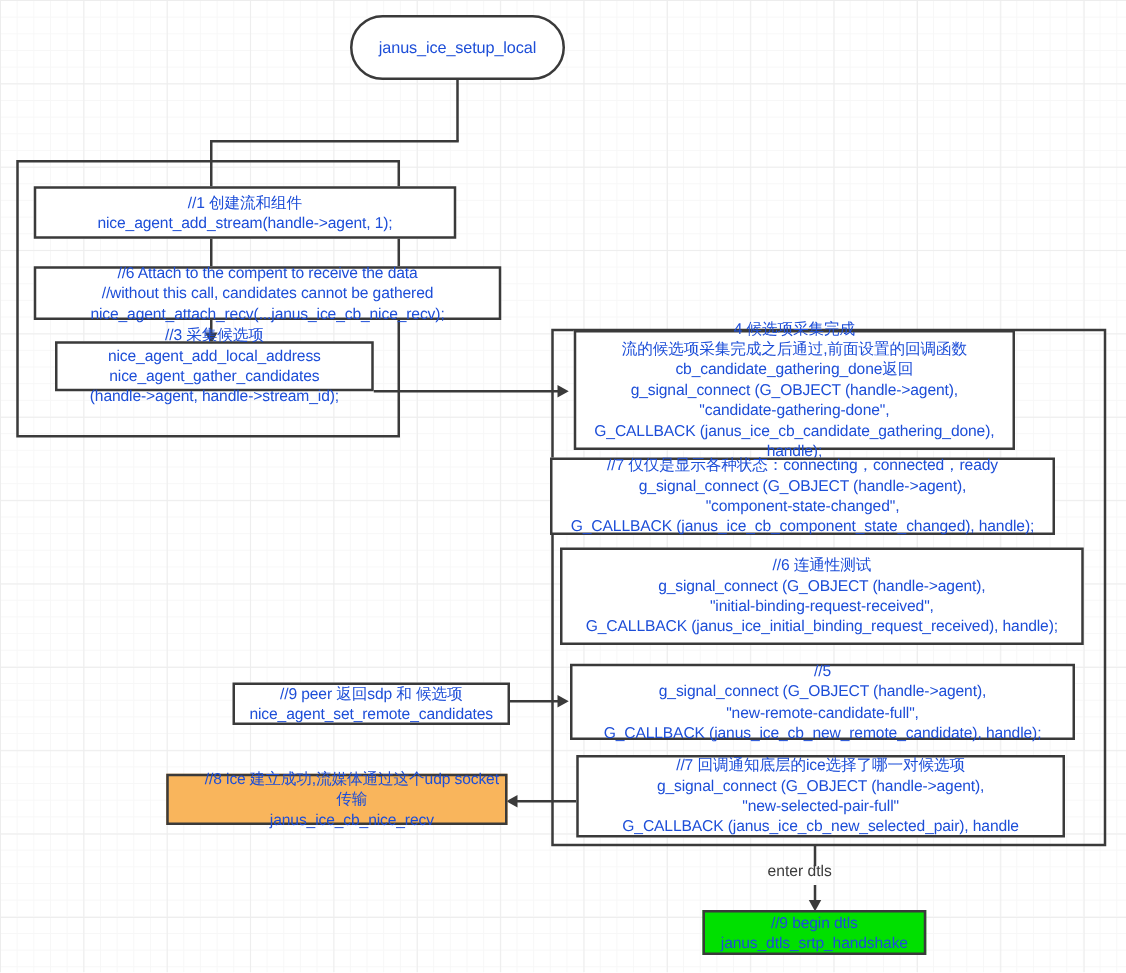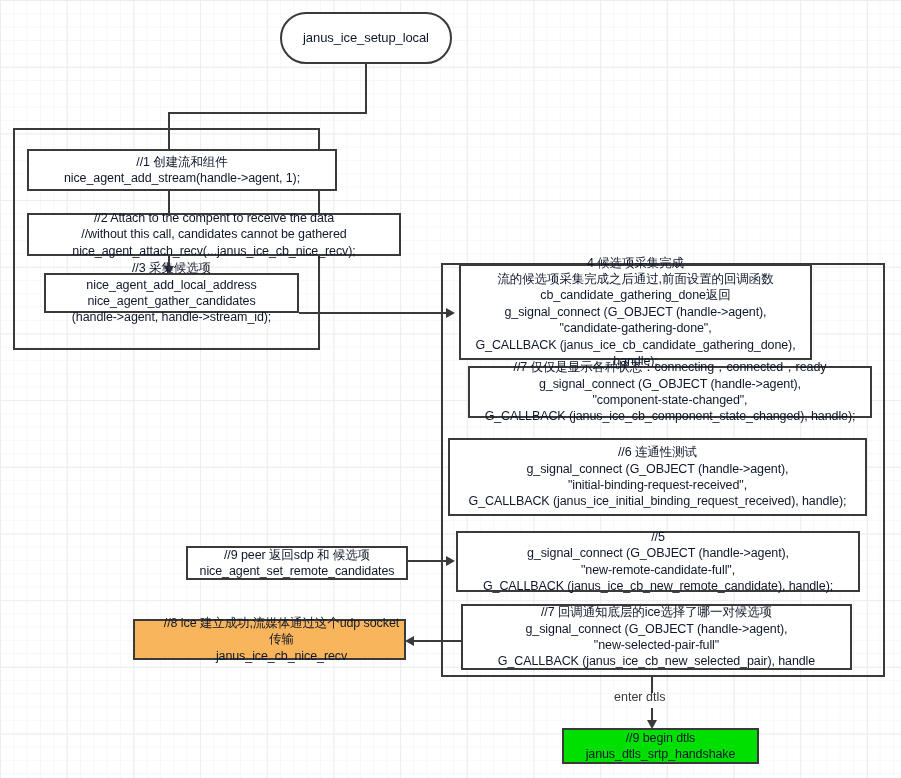--- a/index.html
+++ b/index.html
@@ -21,21 +21,21 @@
     background-position: 0 0, 0 0, 0 0, 0 0;
     font-family: "Liberation Sans", "DejaVu Sans", sans-serif;
     overflow: hidden;
   }
 
   .node {
     position: absolute;
     box-sizing: border-box;
     border: 2px solid #3a3a3a;
     background: #ffffff;
-    color: #0f172a;
+    color: #1d4ed8;
     display: flex;
     align-items: center;
     justify-content: center;
     text-align: center;
     font-size: 12.5px;
     line-height: 16.4px;
     white-space: pre-line;
     letter-spacing: -0.1px;
   }
 
@@ -125,40 +125,40 @@
   <div class="arrowhead left" style="left:405px; top:635.5px;"></div>
 
   <div class="conn v" style="left:651px; top:676px; height:17px;"></div>
   <div class="conn v" style="left:651px; top:708px; height:15px;"></div>
   <div class="arrowhead down" style="left:646.5px; top:720px;"></div>
 
   <div class="edge-label" style="left:614px; top:690px;">enter dtls</div>
 
   <div class="node terminal" style="left:280px; top:12px; width:172px; height:52px;">janus_ice_setup_local</div>
 
-  <div class="node" style="left:27px; top:149px; width:310px; height:42px;">//1 创建流和组件
+  <div class="node" style="left:27px; top:149px; width:338px; height:42px;">//1 创建流和组件
 nice_agent_add_stream(handle-&gt;agent, 1);</div>
 
-  <div class="node" style="left:27px; top:213px; width:374px; height:43px;">//2 Attach to the compent to receive the data
+  <div class="node" style="left:27px; top:213px; width:374px; height:43px;">//6 Attach to the compent to receive the data
 //without this call, candidates cannot be gathered
 nice_agent_attach_recv(...janus_ice_cb_nice_recv);</div>
 
   <div class="node" style="left:44px; top:273px; width:255px; height:40px;">//3 采集候选项
 nice_agent_add_local_address
 nice_agent_gather_candidates
 (handle-&gt;agent, handle-&gt;stream_id);</div>
 
   <div class="node" style="left:459px; top:264px; width:353px; height:96px;">4 候选项采集完成
 流的候选项采集完成之后通过,前面设置的回调函数
 cb_candidate_gathering_done返回
 g_signal_connect (G_OBJECT (handle-&gt;agent),
 "candidate-gathering-done",
 G_CALLBACK (janus_ice_cb_candidate_gathering_done), handle);</div>
 
-  <div class="node" style="left:468px; top:366px; width:404px; height:52px;">//7 仅仅是显示各种状态：connecting，connected，ready
+  <div class="node" style="left:440px; top:366px; width:404px; height:62px;">//7 仅仅是显示各种状态：connecting，connected，ready
 g_signal_connect (G_OBJECT (handle-&gt;agent),
 "component-state-changed",
 G_CALLBACK (janus_ice_cb_component_state_changed), handle);</div>
 
   <div class="node" style="left:448px; top:438px; width:419px; height:78px;">//6 连通性测试
 g_signal_connect (G_OBJECT (handle-&gt;agent),
 "initial-binding-request-received",
 G_CALLBACK (janus_ice_initial_binding_request_received), handle);</div>
 
   <div class="node" style="left:456px; top:531px; width:404px; height:61px;">//5
@@ -170,16 +170,16 @@
 nice_agent_set_remote_candidates</div>
 
   <div class="node" style="left:461px; top:604px; width:391px; height:66px;">//7 回调通知底层的ice选择了哪一对候选项
 g_signal_connect (G_OBJECT (handle-&gt;agent),
 "new-selected-pair-full"
 G_CALLBACK (janus_ice_cb_new_selected_pair), handle</div>
 
   <div class="node orange" style="left:133px; top:619px; width:273px; height:41px;">//8 ice 建立成功,流媒体通过这个udp socket传输
 janus_ice_cb_nice_recv</div>
 
-  <div class="node green" style="left:562px; top:728px; width:197px; height:36px;">//9 begin dtls
+  <div class="node green" style="left:562px; top:728px; width:179px; height:36px;">//9 begin dtls
 janus_dtls_srtp_handshake</div>
 
 </div>
 
 </body></html>

